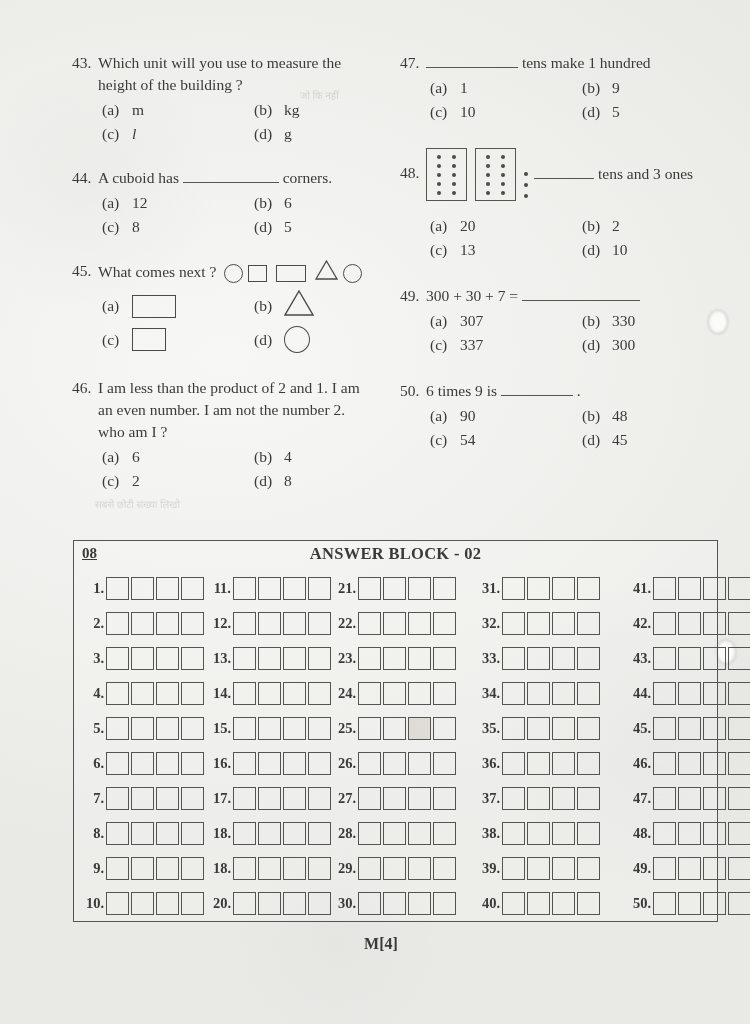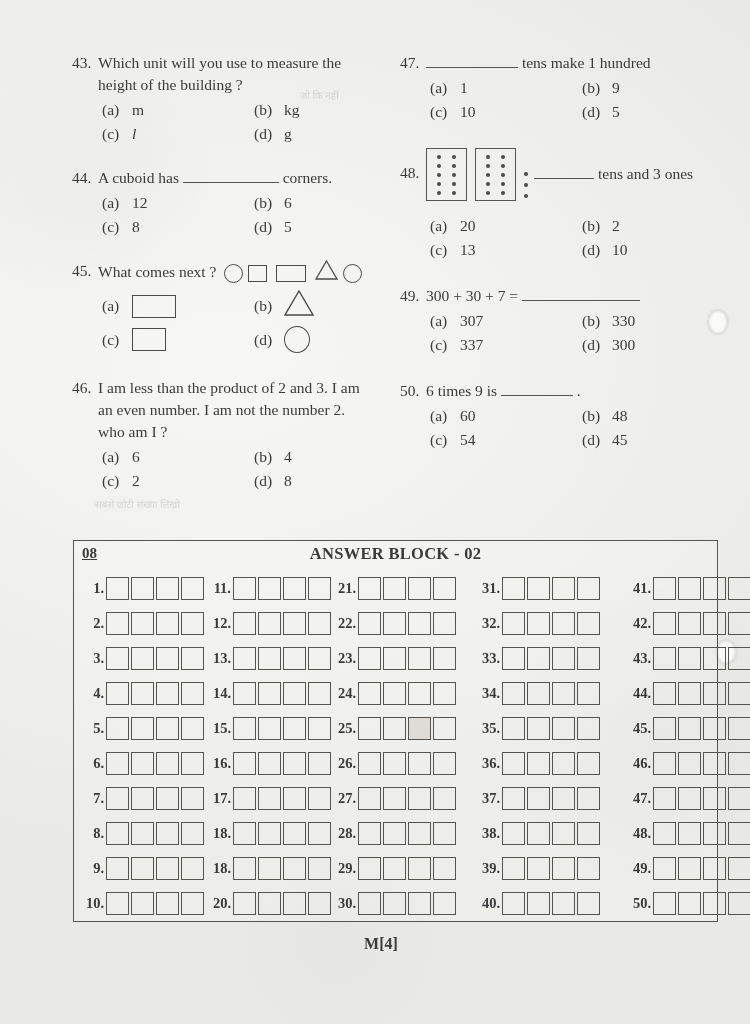--- a/index.html
+++ b/index.html
@@ -382,21 +382,21 @@
               <span class="opt-lbl">(d)</span>
               <span class="opt-shape os-circle"></span>
             </div>
           </div>
         </div>
       </div>
 
       <div class="q" style="margin-top:24px;">
         <div class="q-head">
           <div class="q-num">46.</div>
-          <div class="q-text">I am less than the product of 2 and 3. I am</div>
+          <div class="q-text">I am less than the product of 2 and 1. I am</div>
         </div>
         <div class="q-body-indent">an even number. I am not the number 2.</div>
         <div class="q-body-indent">who am I ?</div>
         <div class="opts">
           <div class="opt-row">
             <div class="opt">
               <span class="opt-lbl">(a)</span>
               <span class="opt-val">6</span>
             </div>
             <div class="opt">
@@ -556,21 +556,21 @@
           <div class="q-text">
             <span>6 times 9 is</span>
             <span class="blank" style="width:72px;"></span>
             <span>.</span>
           </div>
         </div>
         <div class="opts">
           <div class="opt-row">
             <div class="opt">
               <span class="opt-lbl">(a)</span>
-              <span class="opt-val">60</span>
+              <span class="opt-val">90</span>
             </div>
             <div class="opt">
               <span class="opt-lbl">(b)</span>
               <span class="opt-val">48</span>
             </div>
           </div>
           <div class="opt-row">
             <div class="opt">
               <span class="opt-lbl">(c)</span>
               <span class="opt-val">54</span>

